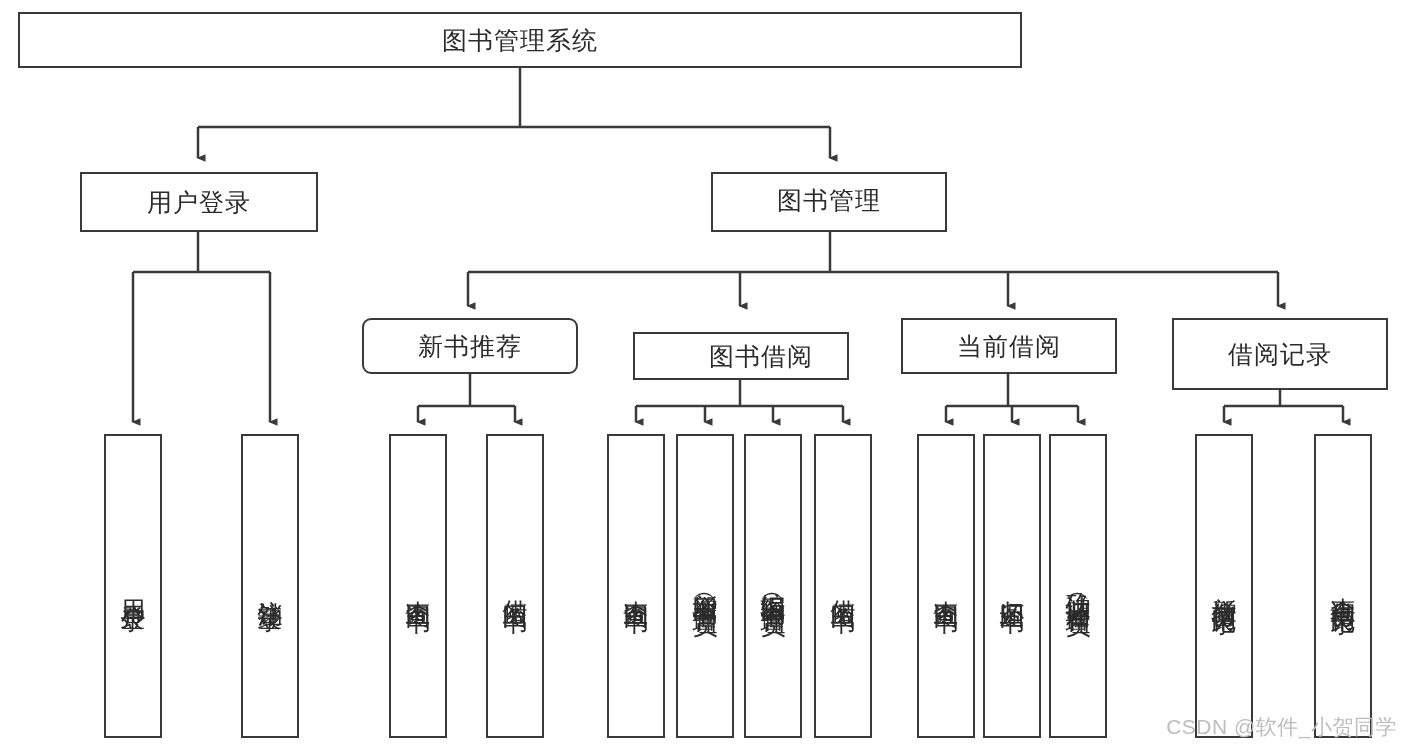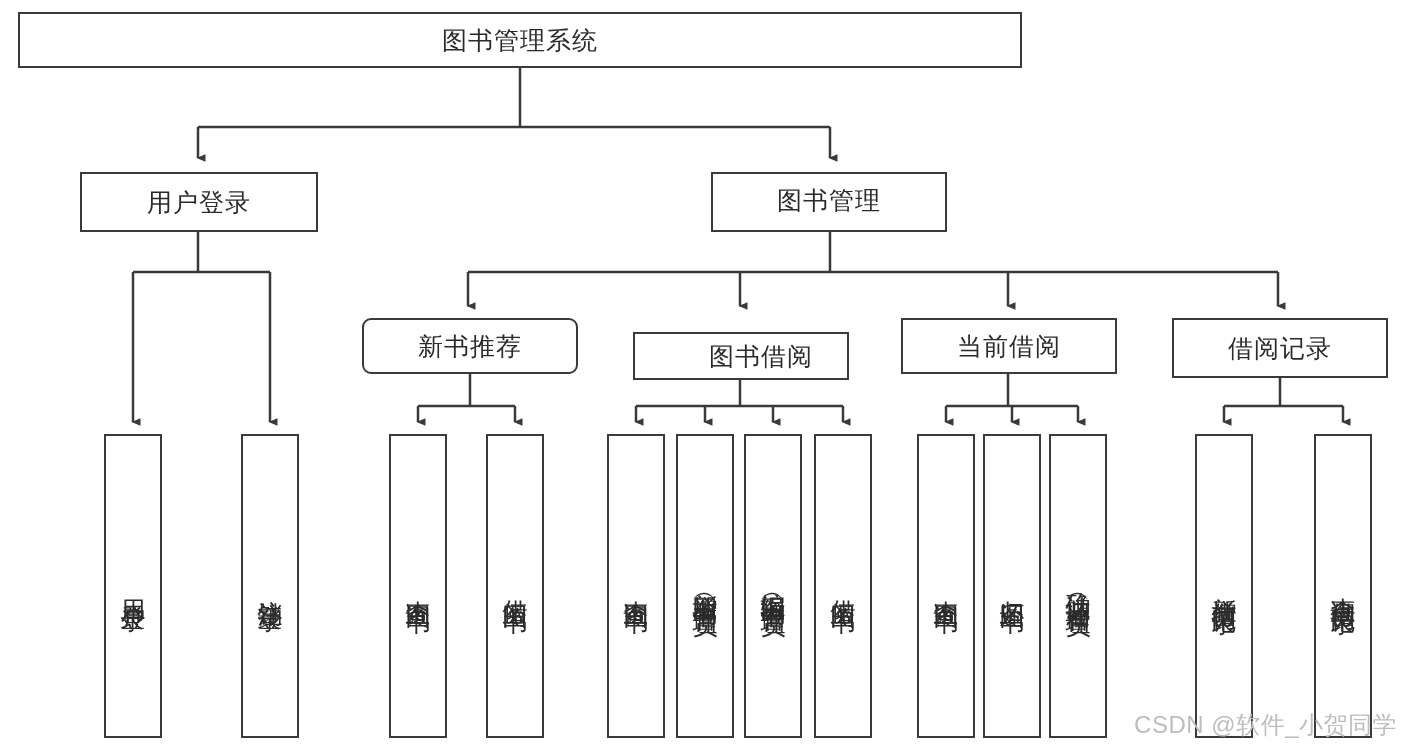--- a/index.html
+++ b/index.html
@@ -49,21 +49,21 @@
     letter-spacing: 3px;
     white-space: nowrap;
   }
   .label {
     display: block;
   }
   .watermark {
     position: absolute;
     right: 8px;
     bottom: 6px;
-    font-size: 24px;
+    font-size: 21px;
     color: #bdbdbd;
     letter-spacing: 0.5px;
     white-space: nowrap;
     z-index: 5;
     font-family: "Liberation Sans", "DejaVu Sans", sans-serif;
   }
 </style>
 </head>
 <body>
 
@@ -136,21 +136,21 @@
   </div>
 
   <div class="node node-h" style="left:633px; top:332px; width:216px; height:48px;padding-left:40px;">
     <span class="label">图书借阅</span>
   </div>
 
   <div class="node node-h" style="left:901px; top:318px; width:216px; height:56px;">
     <span class="label">当前借阅</span>
   </div>
 
-  <div class="node node-h" style="left:1172px; top:318px; width:216px; height:60px;justify-content:center;">
+  <div class="node node-h" style="left:1172px; top:318px; width:216px; height:72px;justify-content:center;">
     <span class="label">借阅记录</span>
   </div>
 
   <div class="node node-v" style="left:104px; top:434px; width:58px; height:304px;">
     <span class="label">用户登录</span>
   </div>
 
   <div class="node node-v" style="left:241px; top:434px; width:58px; height:304px;">
     <span class="label">注销登录</span>
   </div>

